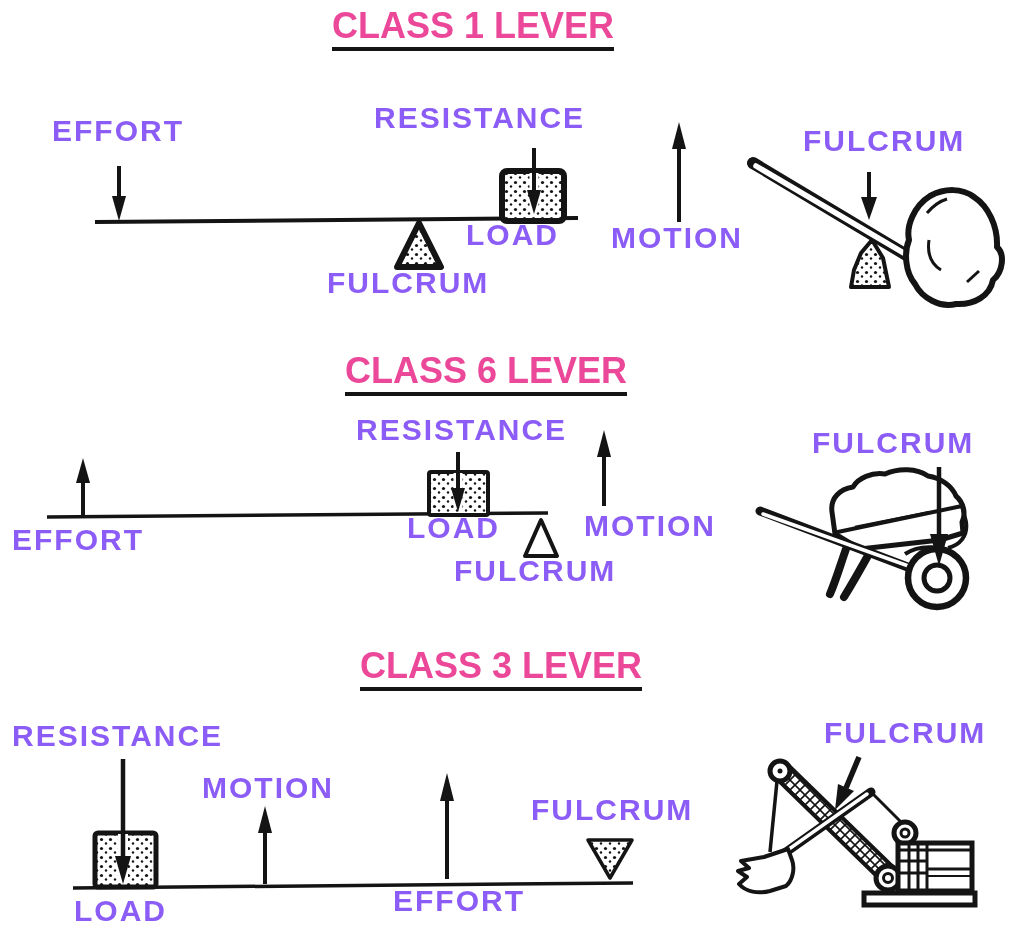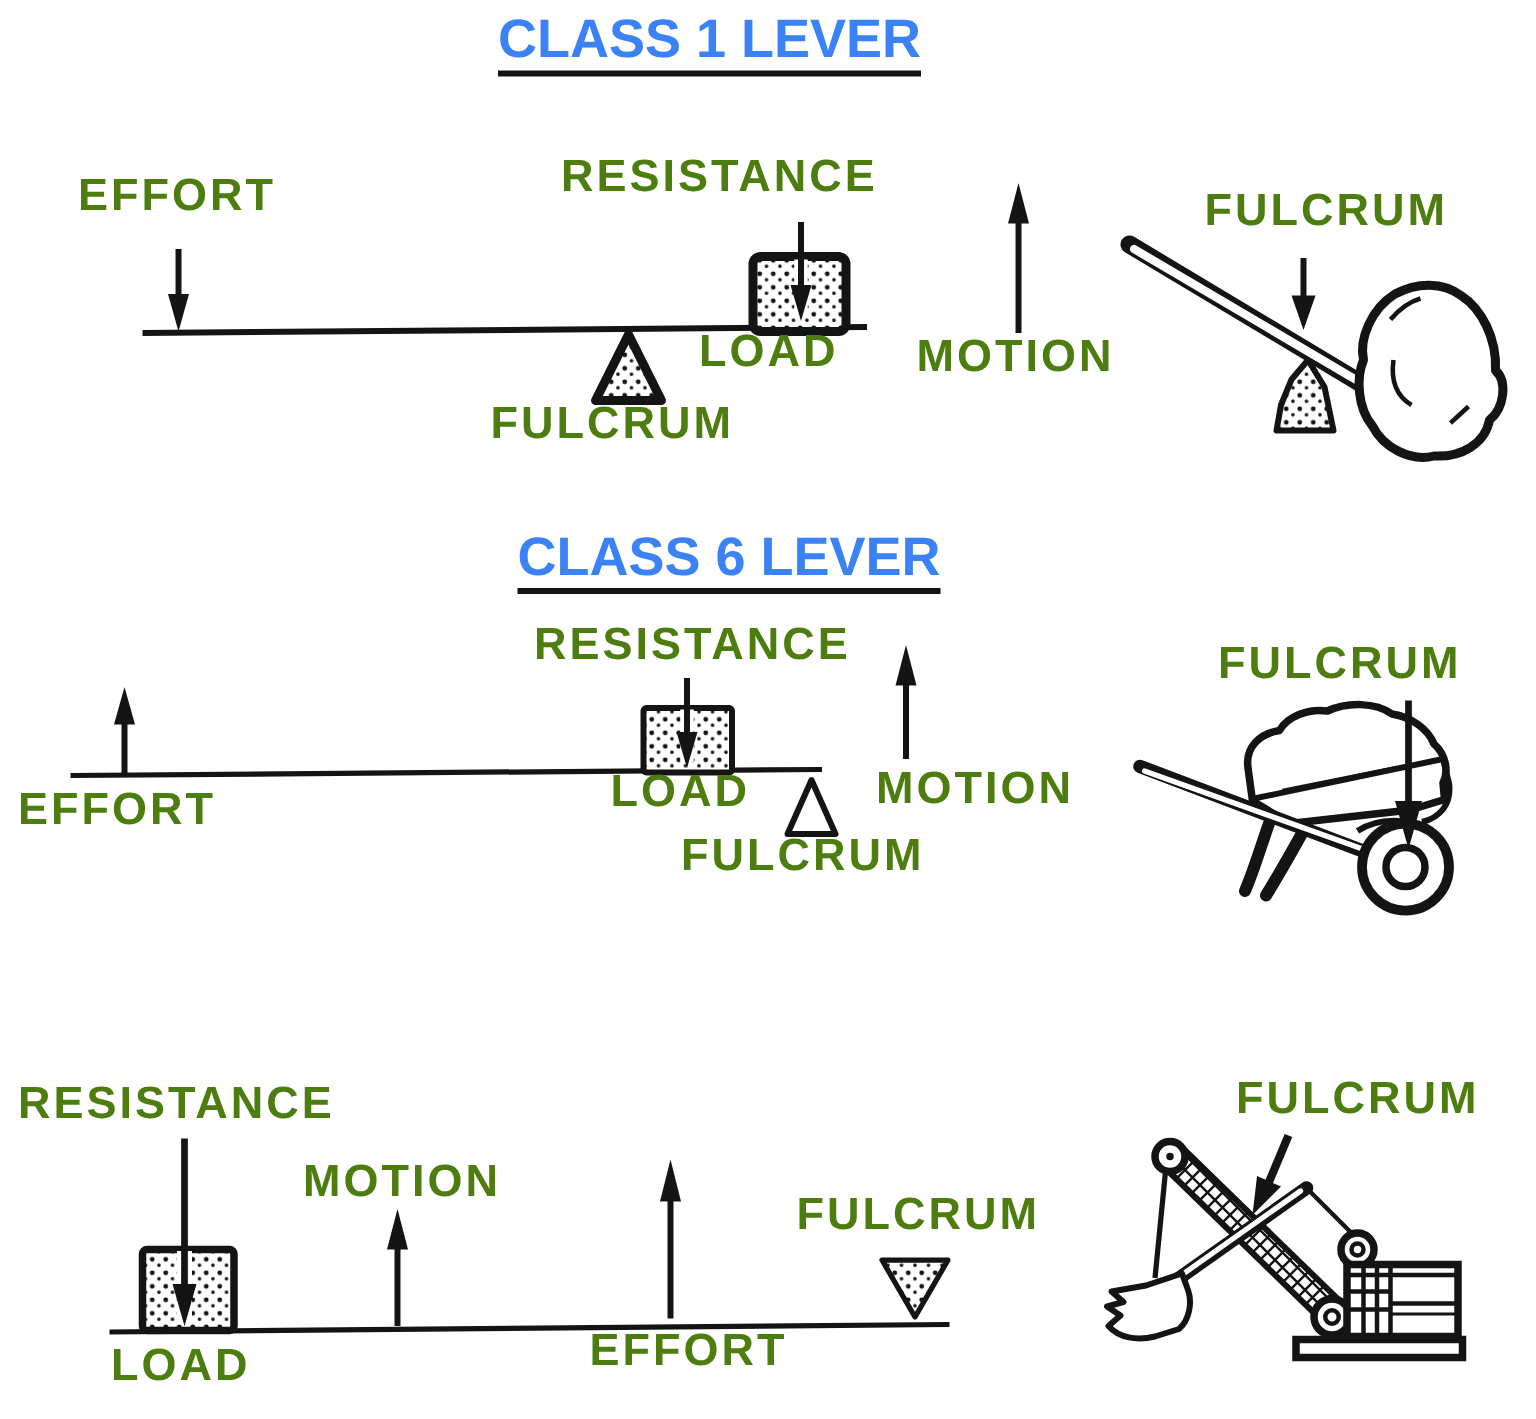--- a/index.html
+++ b/index.html
@@ -7,30 +7,30 @@
     position:relative;
     width:1024px;
     height:946px;
     background:#ffffff;
     font-family:"Liberation Sans", sans-serif;
     overflow:hidden;
   }
   #art{position:absolute;left:0;top:0;}
   .lbl{
     position:absolute;
-    color:#4d7c0f;
+    color:#8b5cf6;
     font-weight:bold;
     font-size:30px;
     line-height:1;
     letter-spacing:2px;
     white-space:nowrap;
   }
   .title{
     position:absolute;
-    color:#3b82f6;
+    color:#ec4899;
     font-weight:bold;
     font-size:36px;
     line-height:1;
     letter-spacing:0px;
     white-space:nowrap;
     border-bottom:4px solid #141414;
     padding-bottom:3px;
   }
 </style>
 </head>
@@ -194,20 +194,21 @@
       <rect x="864" y="893" width="111" height="12" fill="#ffffff" stroke-width="5"></rect>
       <g>
         <line x1="859" y1="757" x2="846" y2="788" stroke-width="5.5"></line>
         <polygon points="838,784 854,791 835,810" fill="#141414" stroke="none"></polygon>
       </g>
     </g>
   </svg>
 
   <div class="title" style="left:332px;top:8px">CLASS 1 LEVER</div>
   <div class="title" style="left:345px;top:353px">CLASS 6 LEVER</div>
+  <div class="title" style="left:360px;top:648px">CLASS 3 LEVER</div>
 
   <div class="lbl" style="left:52px;top:116px">EFFORT</div>
   <div class="lbl" style="left:374px;top:103px">RESISTANCE</div>
   <div class="lbl" style="left:466px;top:220px">LOAD</div>
   <div class="lbl" style="left:327px;top:268px">FULCRUM</div>
   <div class="lbl" style="left:611px;top:223px">MOTION</div>
   <div class="lbl" style="left:803px;top:126px">FULCRUM</div>
 
   <div class="lbl" style="left:12px;top:525px">EFFORT</div>
   <div class="lbl" style="left:356px;top:415px">RESISTANCE</div>

